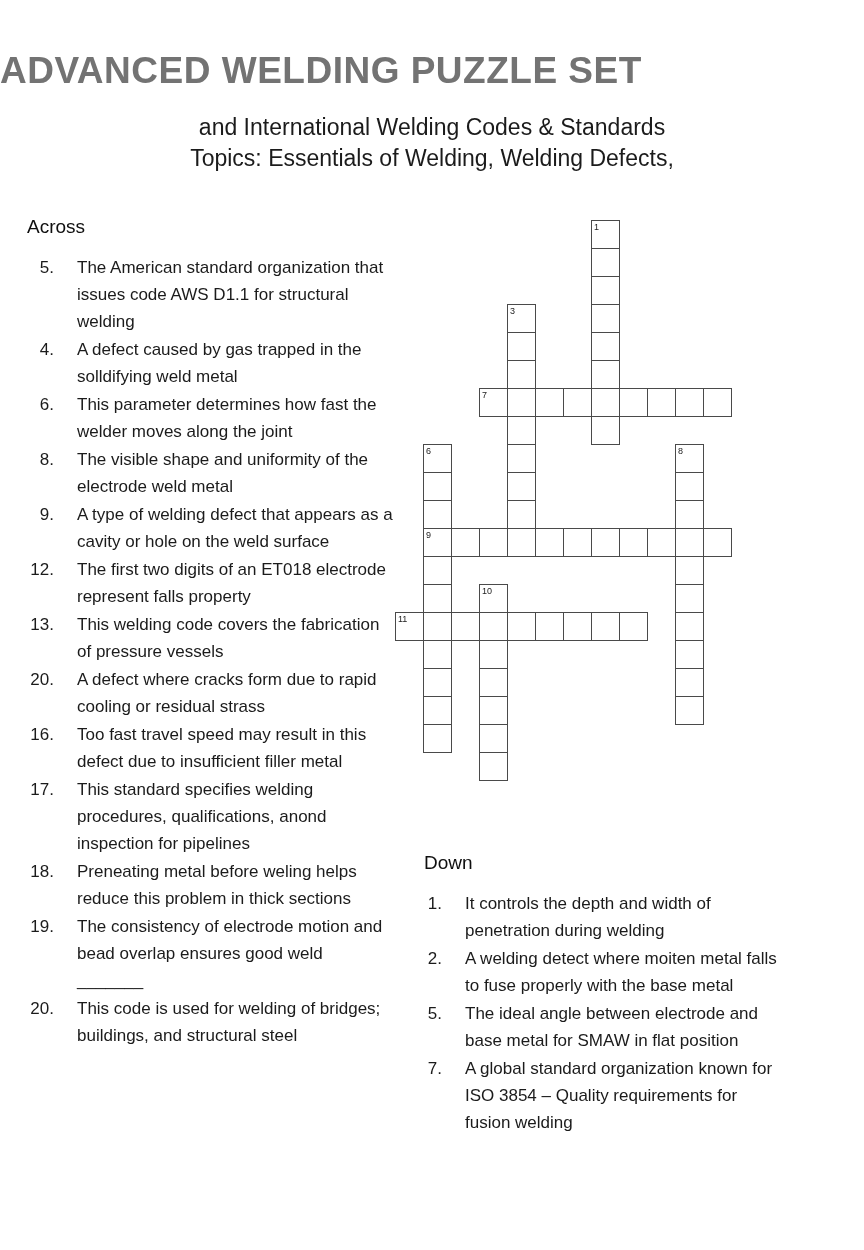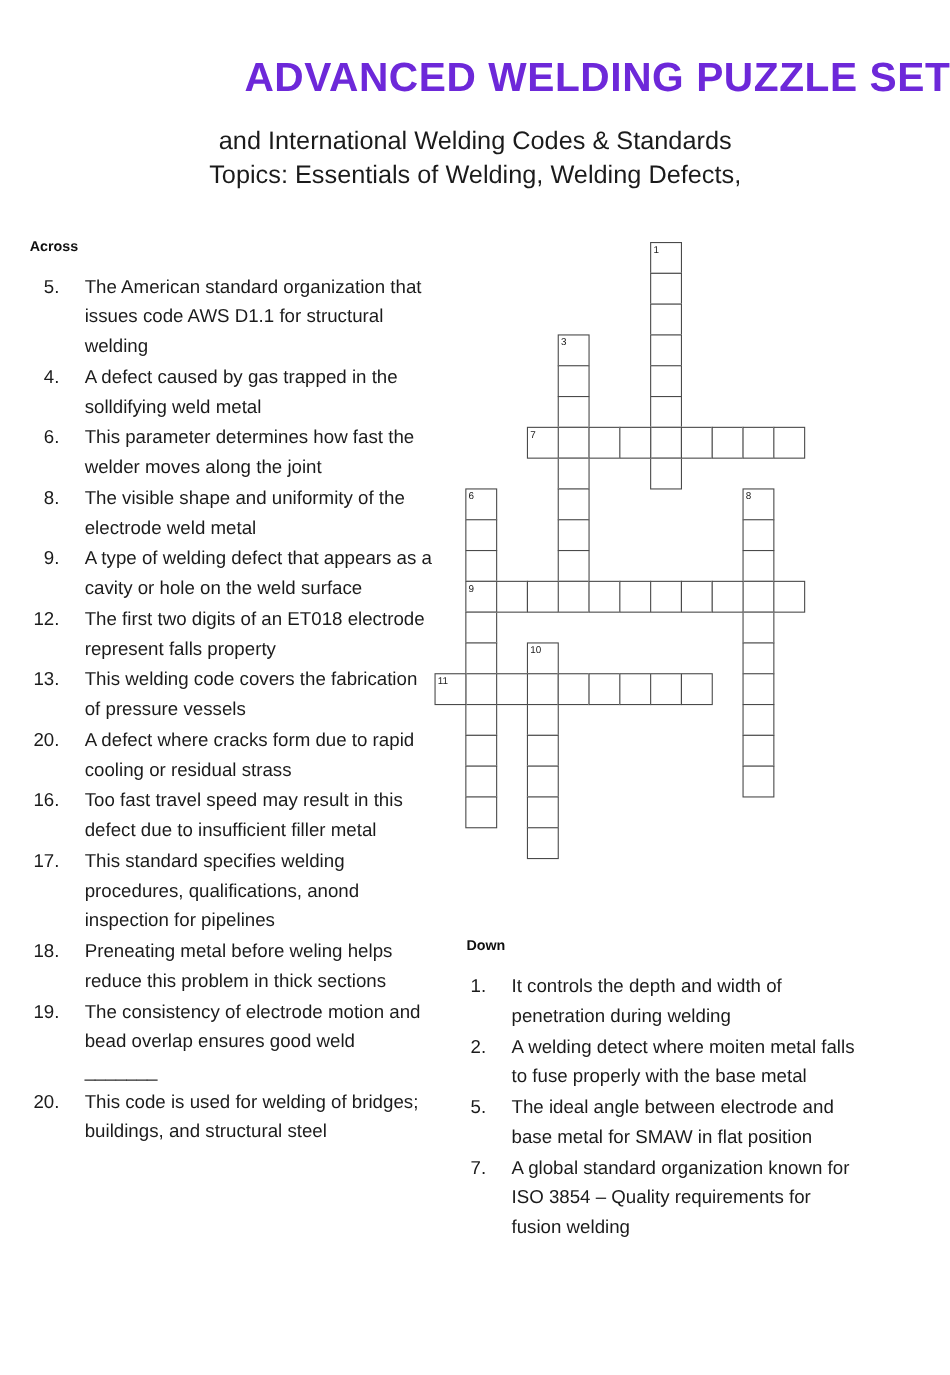--- a/index.html
+++ b/index.html
@@ -9,41 +9,41 @@
     position: relative;
     width: 864px;
     height: 1250px;
     background: #ffffff;
     overflow: hidden;
   }
   .title {
     position: absolute;
     top: 50px; left: 0;
     width: 100%;
-    text-align: right;
+    text-align: left;
     font-size: 37px;
     font-weight: bold;
     letter-spacing: 0.5px;
-    color: #6d28d9;
+    color: #737373;
   }
   .subtitle {
     position: absolute;
     top: 112px; left: 0;
     width: 100%;
     text-align: center;
     font-size: 23px;
     line-height: 31px;
     color: #1b1b1b;
   }
   .section { position: absolute; }
   .across-section { left: 27px; top: 216px; width: 366px; }
   .down-section  { left: 424px; top: 852px; width: 354px; }
   .section-heading {
-    font-size: 13px;
-    font-weight: bold;
+    font-size: 19px;
+    font-weight: normal;
     color: #0f0f0f;
     margin-bottom: 16px;
   }
   .clues { list-style: none; }
   .clue {
     display: flex;
     align-items: flex-start;
     font-size: 17px;
     line-height: 27px;
     margin-bottom: 1px;

